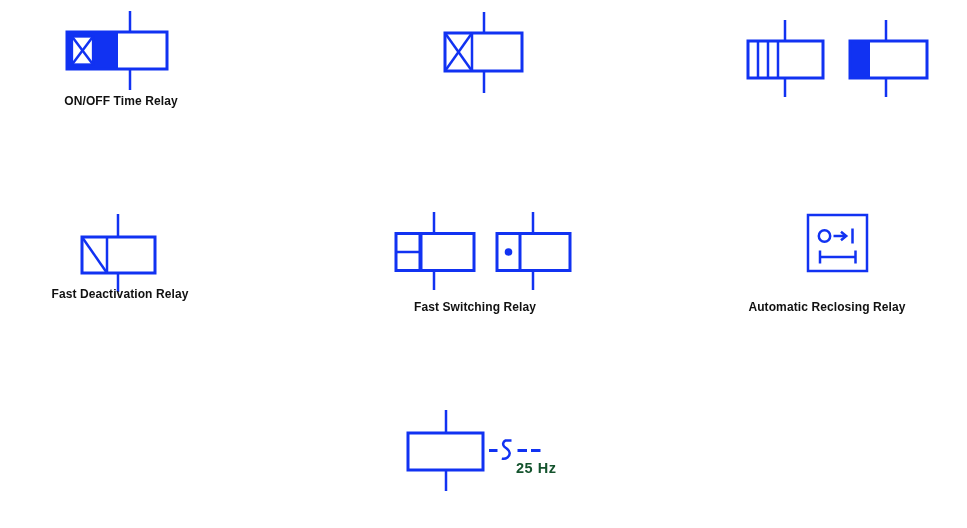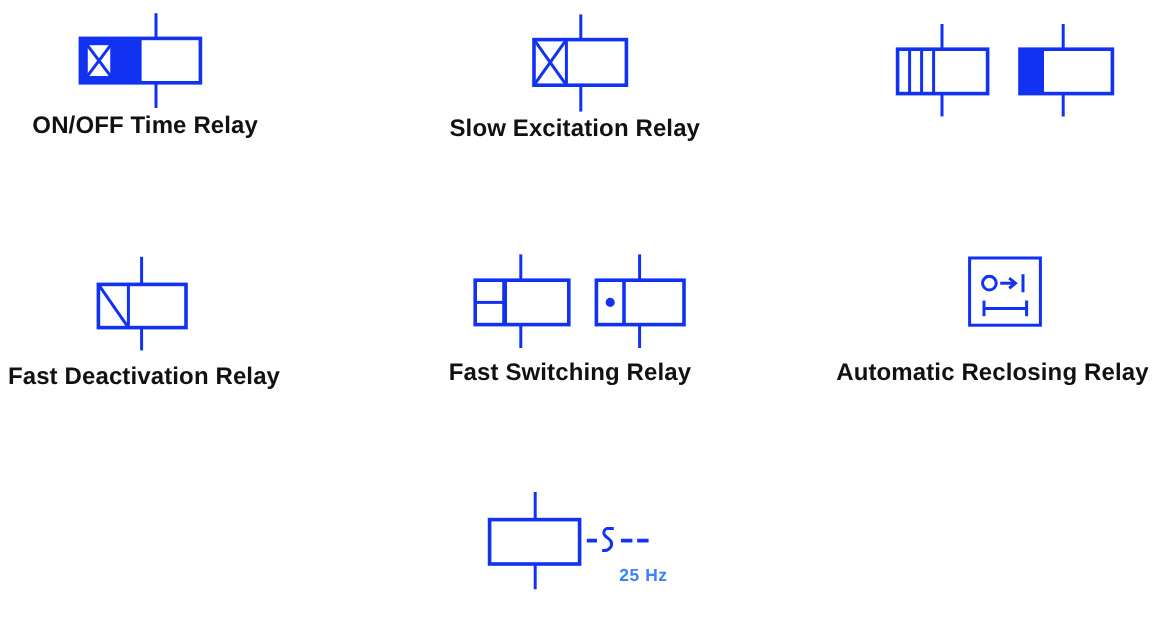--- a/index.html
+++ b/index.html
@@ -19,33 +19,32 @@
   
   .st  {stroke:var(--blue);fill:none;stroke-width:3;}
   .st2 {stroke:var(--blue);fill:none;stroke-width:2.5;}
   .st4 {stroke:var(--blue);fill:none;stroke-width:4;}
   .fb  {fill:var(--blue);stroke:none;}
   .wb  {fill:#ffffff;stroke:var(--blue);stroke-width:2.3;}
   .lbl{
     position:absolute;
     transform:translateX(-50%);
     font-weight:700;
-    font-size:20px;
+    font-size:12px;
     letter-spacing:.1px;
     color:var(--ink);
     white-space:nowrap;
   }
   .freq{
     position:absolute;
     font-weight:700;
     font-size:14.5px;
-    color:#3b82f6;
+    color:#14532d;
     letter-spacing:.5px;
     white-space:nowrap;
-    margin-top:12px;
   }
 </style>
 </head>
 <body>
 
 <div class="canvas">
 
   <svg class="diagram-svg" width="967" height="528" viewBox="0 0 967 528">
 
     <g>
@@ -121,20 +120,19 @@
       <rect class="st" x="408" y="433" width="75" height="37"></rect>
       <line class="st2" x1="446" y1="470" x2="446" y2="491"></line>
       <line class="st" x1="489" y1="450.5" x2="497.5" y2="450.5"></line>
       <path class="st2" d="M511.5,440.5 L505.5,440.5 C503,441.5 502.3,444.5 504.3,446.6 C506.6,448.8 509.6,449.6 509.7,453 C509.8,456.6 506.2,459.6 501.8,458.6"></path>
       <line class="st" x1="517.5" y1="450.5" x2="527" y2="450.5"></line>
       <line class="st" x1="531" y1="450.5" x2="540.5" y2="450.5"></line>
     </g>
   </svg>
 
   <div class="lbl" style="left:121px;top:94px">ON/OFF Time Relay</div>
-  <div class="lbl" style="left:479px;top:96px">Slow Excitation Relay</div>
-  <div class="lbl" style="left:120px;top:303px">Fast Deactivation Relay</div>
+  <div class="lbl" style="left:120px;top:287px">Fast Deactivation Relay</div>
   <div class="lbl" style="left:475px;top:300px">Fast Switching Relay</div>
   <div class="lbl" style="left:827px;top:300px">Automatic Reclosing Relay</div>
 
   <div class="freq" style="left:516px;top:460px">25 Hz</div>
 
 </div>
 
 </body></html>

